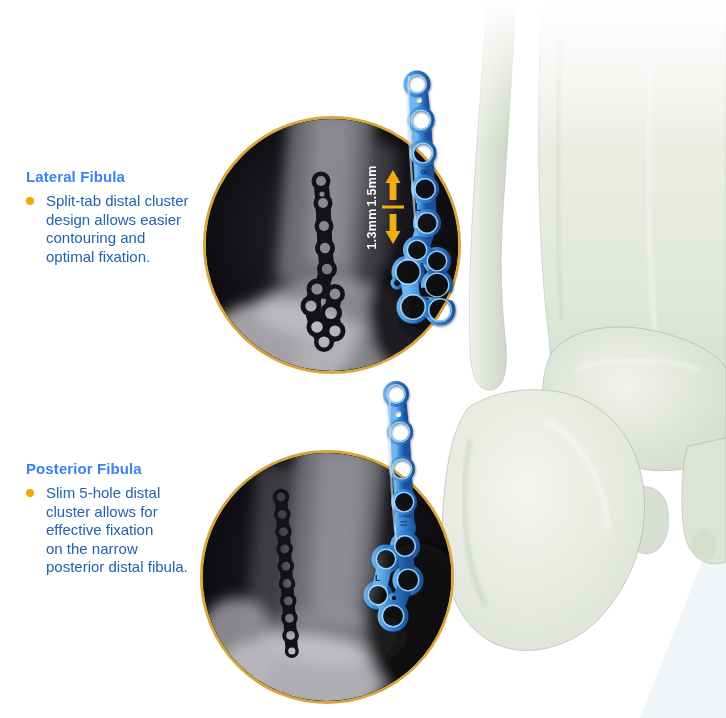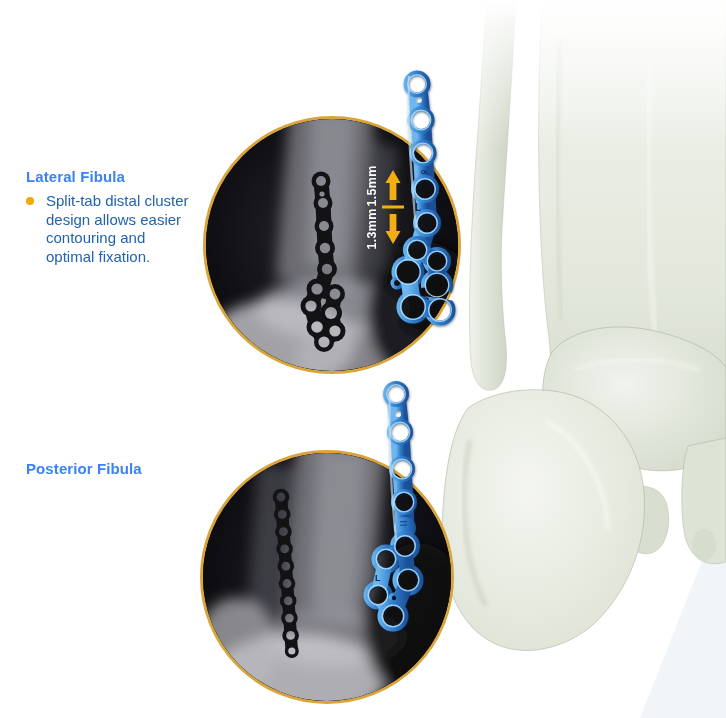--- a/index.html
+++ b/index.html
@@ -352,16 +352,24 @@
 design allows easier
 contouring and
 optimal fixation.</span>
       </li>
     </ul>
   </section>
 
   <section class="text-block tb-bottom">
     <h2>Posterior Fibula</h2>
     <ul>
+      <li>
+        <span class="dot"></span>
+        <span class="bullet-text">Slim 5-hole distal
+cluster allows for
+effective fixation
+on the narrow
+posterior distal fibula.</span>
+      </li>
     </ul>
   </section>
 
 </div>
 
 </body></html>

